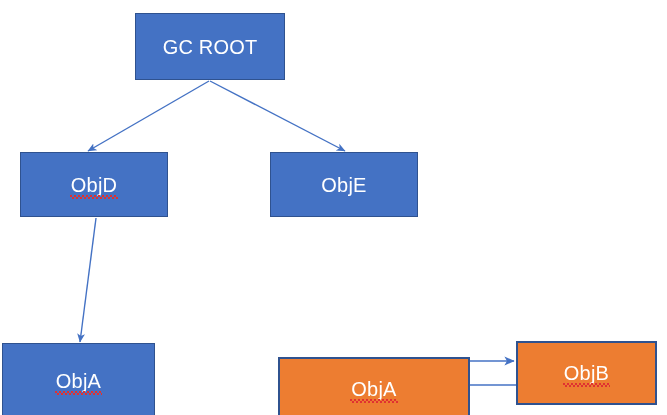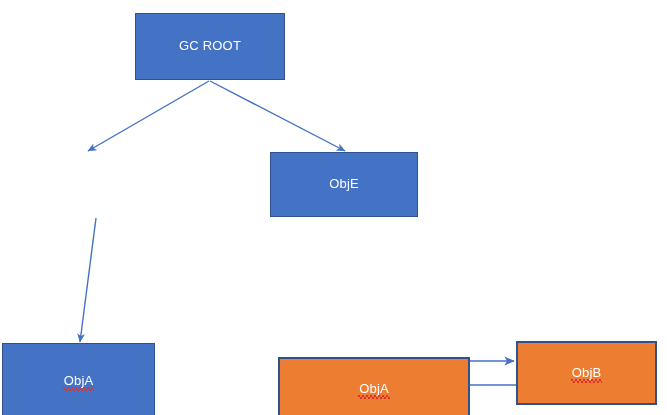--- a/index.html
+++ b/index.html
@@ -17,21 +17,21 @@
     background: #ffffff;
     overflow: hidden;
   }
   .node {
     position: absolute;
     box-sizing: border-box;
     display: flex;
     align-items: center;
     justify-content: center;
     color: #ffffff;
-    font-size: 13px;
+    font-size: 20px;
     font-family: "Liberation Sans", sans-serif;
     letter-spacing: 0.2px;
     z-index: 2;
   }
   .node-blue {
     background: #4472C4;
     border: 1px solid #2F528F;
   }
   .node-orange {
     background: #ED7D31;
@@ -82,20 +82,23 @@
     <line id="edge-1" stroke="#4472C4" stroke-width="1.4" marker-end="url(#arrowhead)" x1="210" y1="81" x2="345" y2="151"></line>
     <line id="edge-2" stroke="#4472C4" stroke-width="1.4" marker-end="url(#arrowhead)" x1="96" y1="218" x2="80" y2="342"></line>
     <line id="edge-3" stroke="#4472C4" stroke-width="1.6" marker-end="url(#arrowhead)" x1="424" y1="361" x2="514" y2="361"></line>
     <line id="edge-4" stroke="#4472C4" stroke-width="1.6" marker-end="url(#arrowhead)" x1="516" y1="385" x2="426" y2="385"></line>
   </svg>
 
   <div class="node node-blue" id="node-gc-root" style="left: 135px; top: 13px; width: 150px; height: 67px;">
     <span class="node-label">GC ROOT</span>
   </div>
 
+  <div class="node node-blue misspelled" id="node-objd" style="left: 20px; top: 152px; width: 148px; height: 65px;">
+    <span class="node-label">ObjD</span>
+  </div>
 
   <div class="node node-blue" id="node-obje" style="left: 270px; top: 152px; width: 148px; height: 65px; justify-content: center;">
     <span class="node-label">ObjE</span>
   </div>
 
   <div class="node node-blue misspelled" id="node-objc" style="left: 2px; top: 343px; width: 153px; height: 76px;">
     <span class="node-label">ObjA</span>
   </div>
 
   <div class="node node-orange misspelled" id="node-obja" style="left: 278px; top: 341px; width: 192px; height: 64px; margin-top: 16px;">

